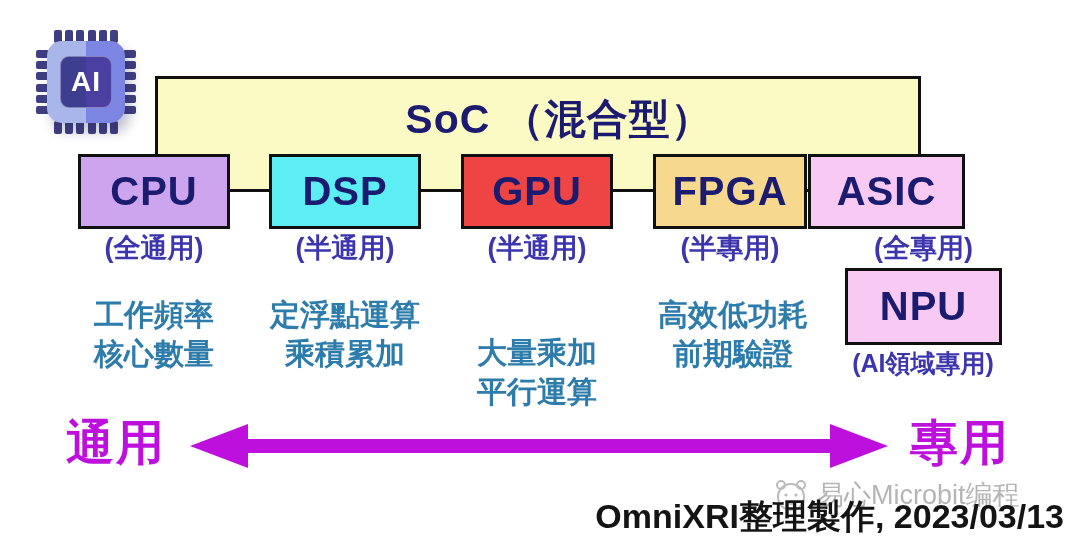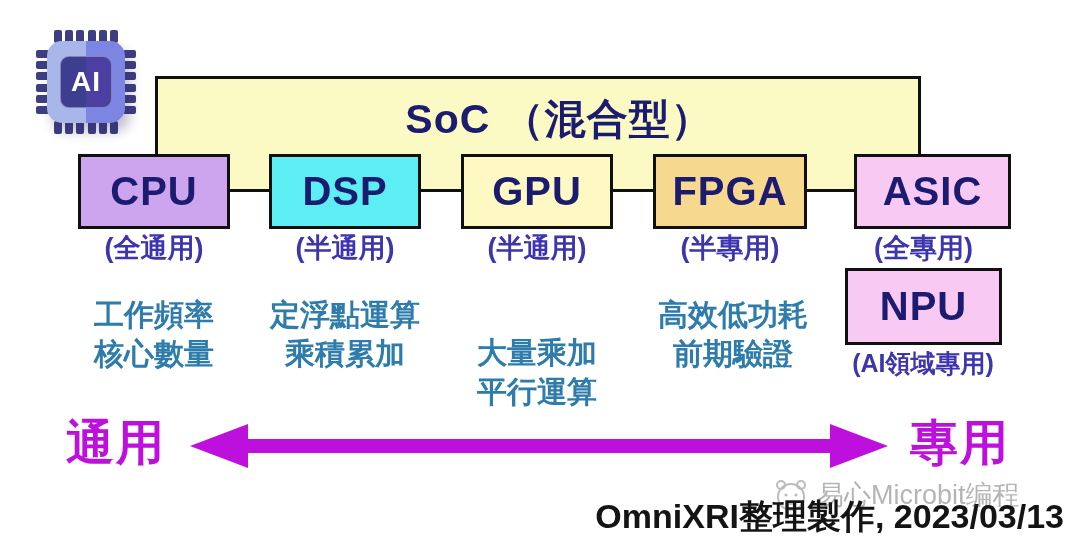--- a/index.html
+++ b/index.html
@@ -42,23 +42,23 @@
   }
   
   .chip {
     position:absolute; top:154px; height:75px; border:3px solid #101010;
     box-sizing:border-box; z-index:2; display:flex; align-items:center;
     justify-content:center; font-weight:bold; font-size:40px; color:#1b1b70;
     letter-spacing:1px;
   }
   #chip-cpu  { left:78px;  width:152px; background:#cda5ef; }
   #chip-dsp  { left:269px; width:152px; background:#5ceef2; }
-  #chip-gpu  { left:461px; width:152px; background:#fef9c3; }
+  #chip-gpu  { left:461px; width:152px; background:#ef4444; }
   #chip-fpga { left:653px; width:154px; background:#f7d88f; }
-  #chip-asic { left:854px; width:157px; background:#f7c9f3; }
+  #chip-asic { left:808px; width:157px; background:#f7c9f3; }
   .tag {
     position:absolute; top:230px; font-size:27px; font-weight:bold;
     color:#3c35ae; text-align:center; z-index:2;
   }
   #tag-cpu  { left:58px;  width:192px; }
   #tag-dsp  { left:249px; width:192px; }
   #tag-gpu  { left:441px; width:192px; }
   #tag-fpga { left:633px; width:194px; }
   #tag-asic { left:825px; width:197px; }
   

